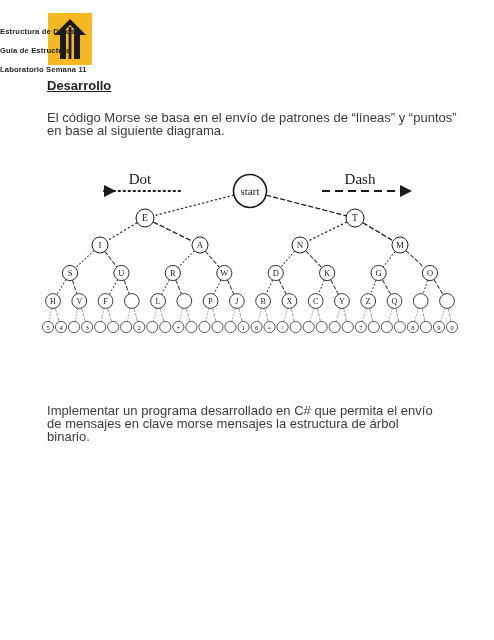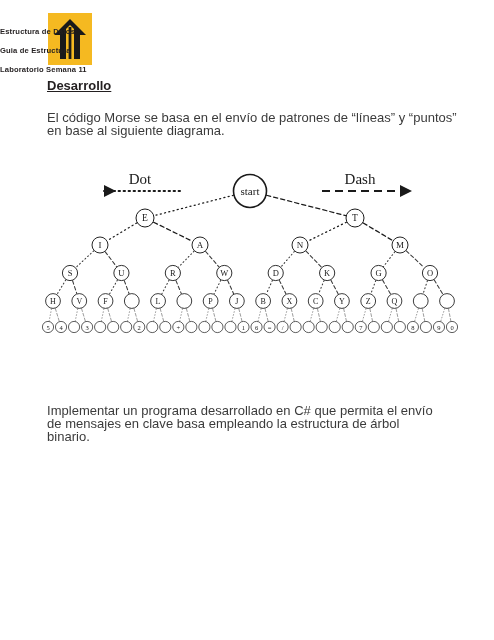--- a/index.html
+++ b/index.html
@@ -430,13 +430,13 @@
           <text class="node-text" x="438.97" y="167.4" font-size="6.5" fill="#333">9</text>
         </g>
         <g>
           <circle class="node-circle" cx="452.00" cy="167" r="5.6" stroke="#999" stroke-width="0.7"></circle>
           <text class="node-text" x="452.00" y="167.4" font-size="6.5" fill="#333">0</text>
         </g>
       </g>
   </svg>
 </div>
 
-<div class="para para-outro">Implementar un programa desarrollado en C# que permita el envío de mensajes en clave basa empleando la estructura de árbol binario.</div>
+<div class="para para-outro">Implementar un programa desarrollado en C# que permita el envío de mensajes en clave morse mensajes la estructura de árbol binario.</div>
 
 </body></html>

